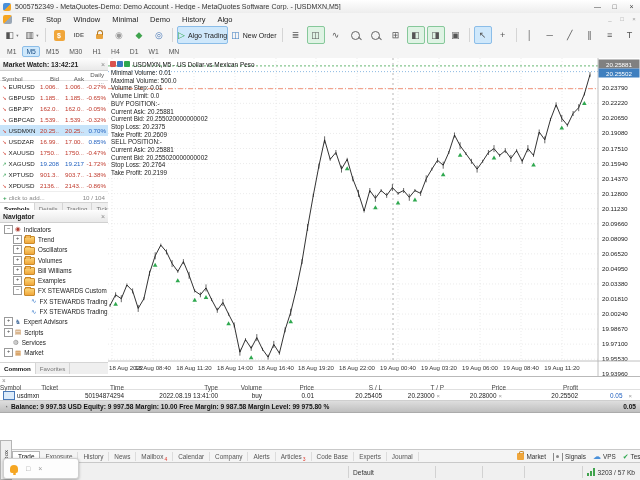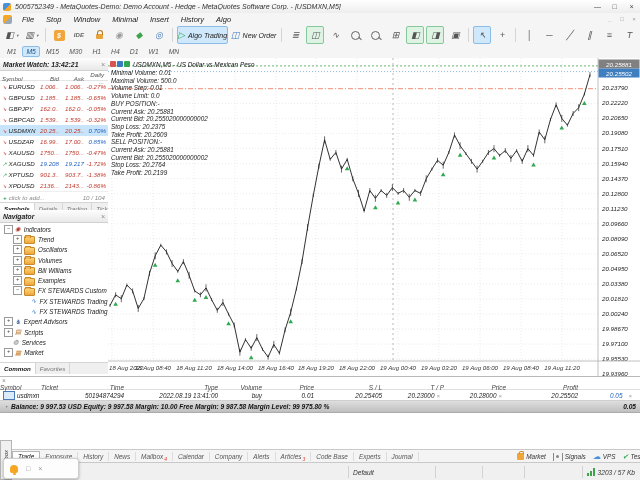--- a/index.html
+++ b/index.html
@@ -1,18 +1,18 @@
 <!DOCTYPE html>
 <html><head>
 <meta charset="utf-8">
 <style>
   html,body{margin:0;padding:0;background:#888;}
   #app{position:relative;width:640px;height:480px;background:#fff;overflow:hidden;
        font-family:"Liberation Sans",sans-serif;color:#222;user-select:none;}
-  .abs{position:absolute;font-style:italic;}
+  .abs{position:absolute;}
   
   #titlebar{left:0;top:0;width:640px;height:13px;background:linear-gradient(#ffffff,#ededed);
             display:flex;align-items:center;font-size:7px;border-bottom:1px solid #dcdcdc;}
   #app-icon{width:8px;height:8px;margin:0 4px 0 3px;border-radius:2px;
             background:linear-gradient(135deg,#4a90d9 50%,#f5a623 50%);}
   #win-title{flex:1;white-space:nowrap;overflow:hidden;color:#333;}
   .winctl{width:17px;text-align:center;color:#444;font-size:7px;cursor:default;}
   
   #menubar{left:0;top:13px;width:640px;height:12px;background:#f5f5f5;display:flex;
            align-items:center;font-size:7.5px;border-bottom:1px solid #e0e0e0;}
@@ -152,21 +152,21 @@
     <span class="winctl">×</span>
   </div>
 
   <div id="menubar" class="abs">
     <span id="mt-logo"></span>
     <span id="menu-items" style="display:flex;">
         <span class="menu-item">File</span>
         <span class="menu-item">Stop</span>
         <span class="menu-item">Window</span>
         <span class="menu-item">Minimal</span>
-        <span class="menu-item">Insert</span>
+        <span class="menu-item">Demo</span>
         <span class="menu-item">History</span>
         <span class="menu-item">Algo</span>
       </span>
     <span id="menu-right">
         <span>_</span>
         <span>□</span>
         <span>×</span>
       </span>
   </div>
 

